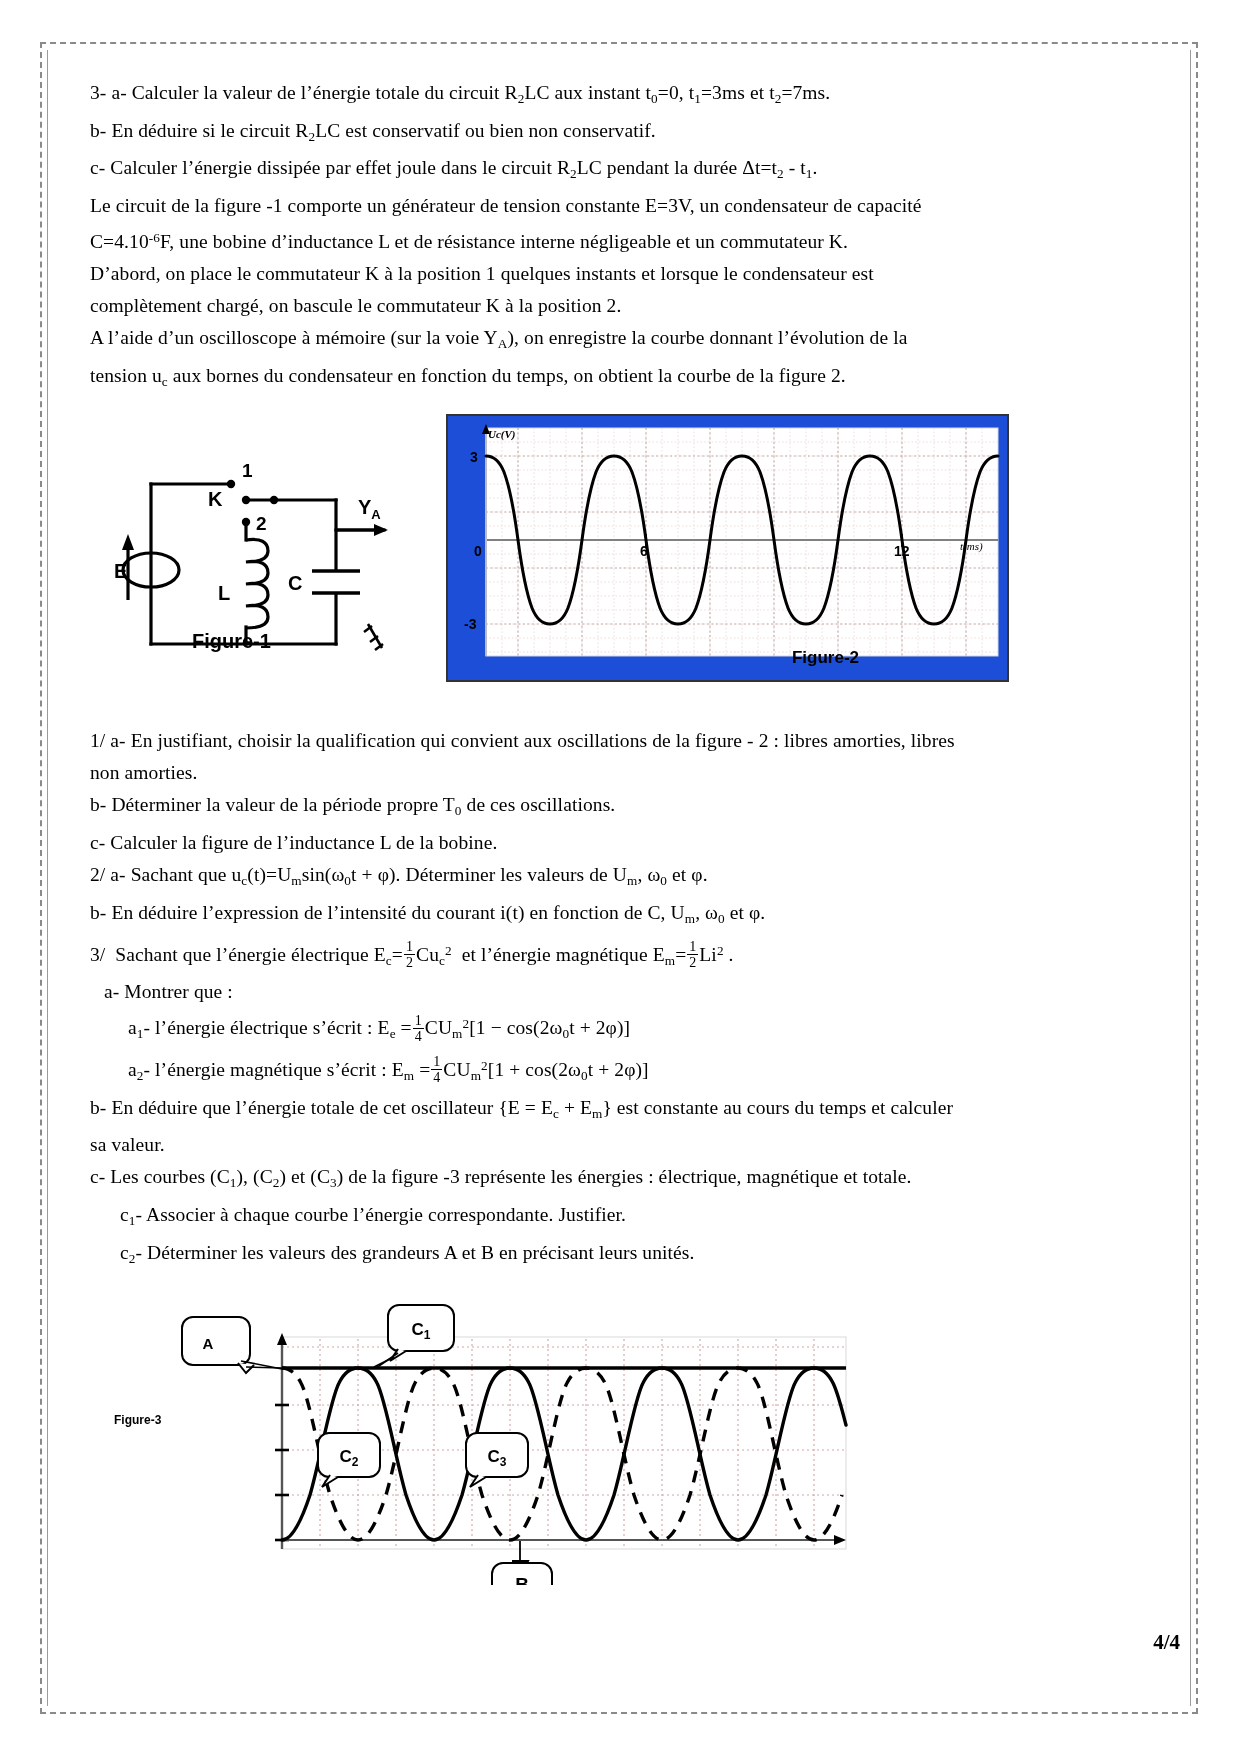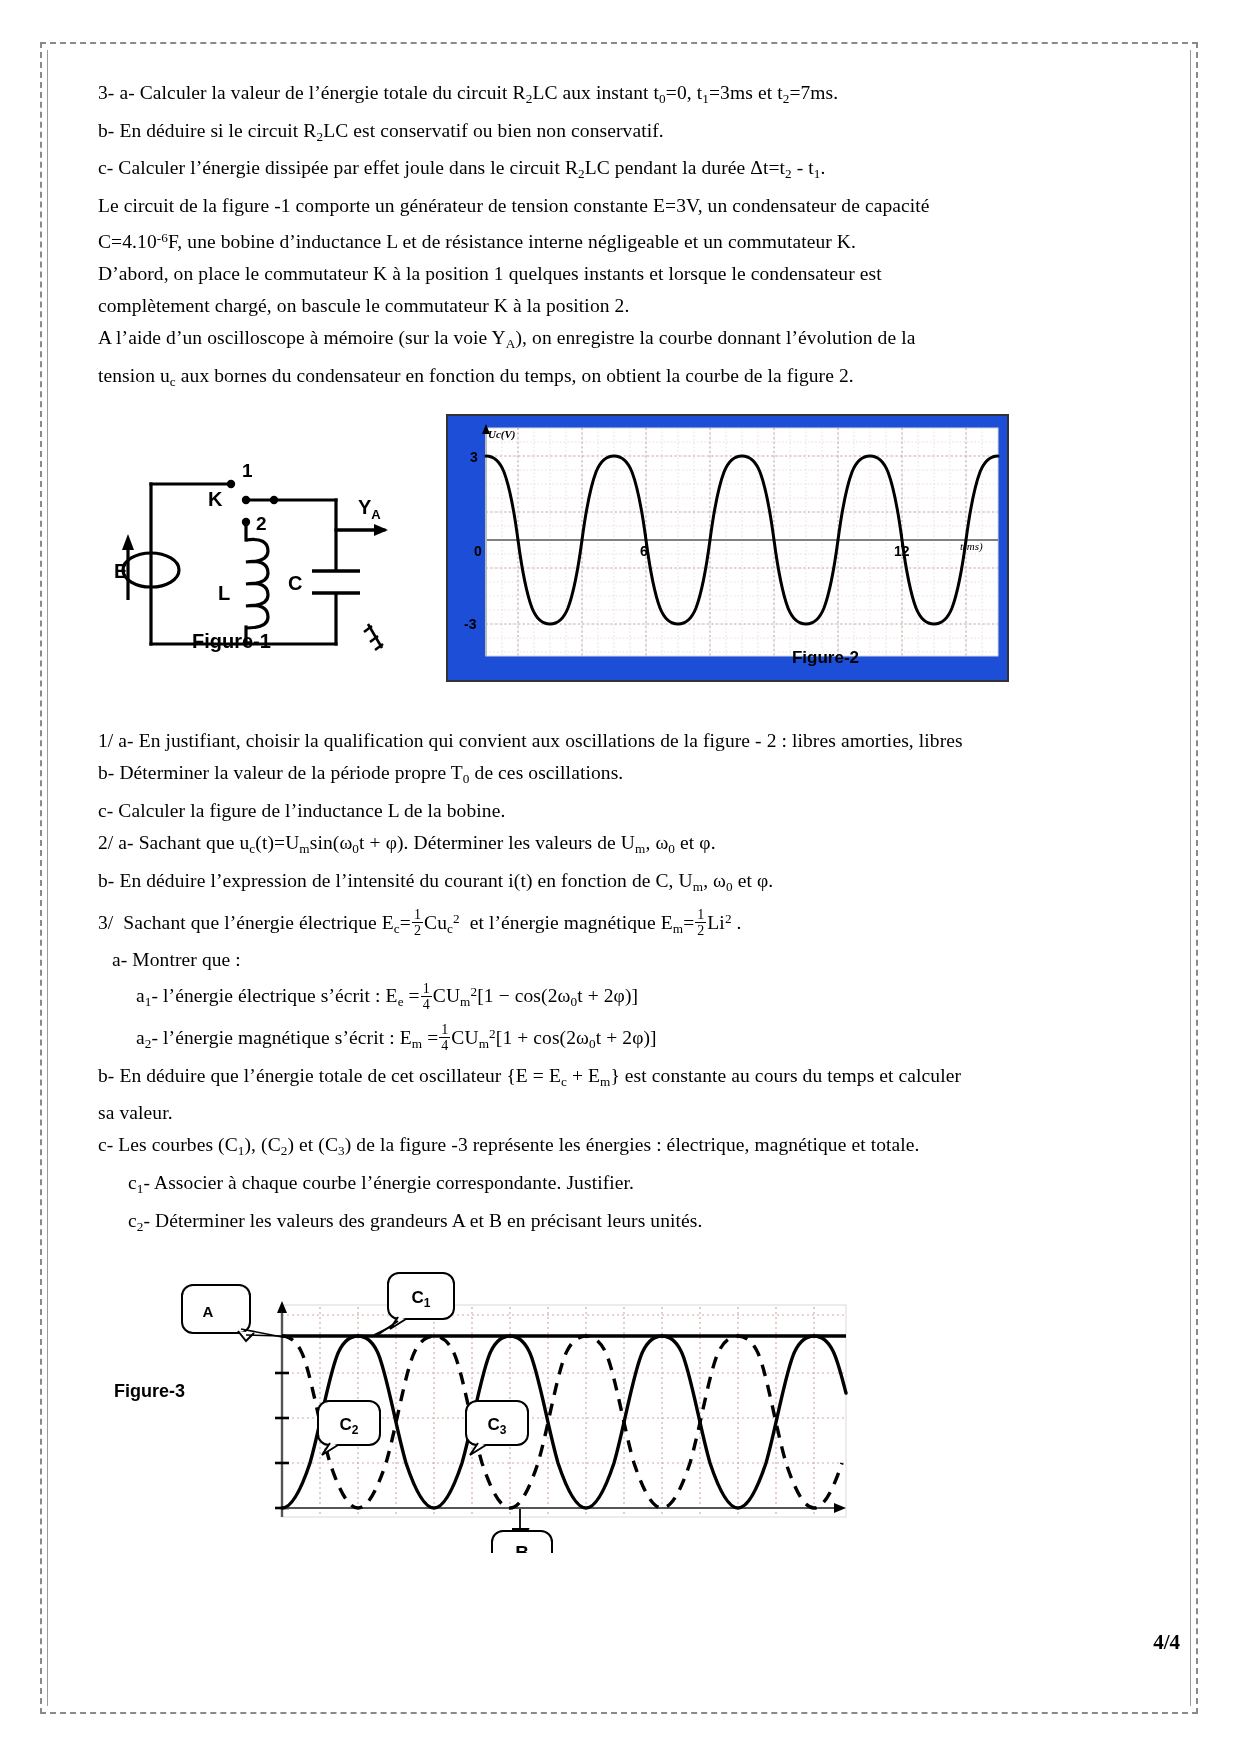--- a/index.html
+++ b/index.html
@@ -42,21 +42,21 @@
     box-sizing: border-box;
     pointer-events: none;
   }
   .content {
     position: absolute;
     left: 86px;
     top: 78px;
     width: 1000px;
   }
   p.line {
-    margin: 0 0 2px 12px;
+    margin: 0 0 2px 4px;
     font-size: 19.5px;
     line-height: 30px;
     letter-spacing: 0.1px;
   }
   p.justify {
     text-align: justify;
   }
   .bold { font-weight: bold; }
   sub { font-size: 0.68em; vertical-align: -0.28em; }
   sup { font-size: 0.68em; vertical-align: 0.45em; }
@@ -125,21 +125,21 @@
     position: relative;
     height: 290px;
     margin-top: 22px;
   }
   .fig3-caption {
     position: absolute;
     left: 28px;
     top: 118px;
     font-family: "Liberation Sans", sans-serif;
     font-weight: bold;
-    font-size: 18px;
+    font-size: 12px;
   }
   .callout-text {
     font-family: "Liberation Sans", sans-serif;
     font-weight: bold;
     font-size: 15px;
   }
 
   .page-number {
     position: absolute;
     right: 60px;
@@ -364,20 +364,21 @@
           <text x="512" y="134" font-family="Liberation Serif, serif" font-style="italic" font-size="11" fill="#000">t(ms)</text>
         </svg>
         <div class="fig2-caption">Figure-2</div>
       </div>
 
     </div>
 
     <div style="height:22px"></div>
 
     <p class="line justify">1/ a- En justifiant, choisir la qualification qui convient aux oscillations de la figure - 2 : libres amorties, libres</p>
+    <p class="line">non amorties.</p>
     <p class="line">b- Déterminer la valeur de la période propre T<sub>0</sub> de ces oscillations.</p>
     <p class="line">c- Calculer la figure de l’inductance L de la bobine.</p>
     <p class="line">2/ a- Sachant que u<sub>c</sub>(t)=U<sub>m</sub>sin(ω<sub>0</sub>t + φ). Déterminer les valeurs de U<sub>m</sub>, ω<sub>0</sub> et φ.</p>
     <p class="line">b- En déduire l’expression de l’intensité du courant i(t) en fonction de C, U<sub>m</sub>,  ω<sub>0</sub> et φ.</p>
     <p class="line">3/&nbsp; Sachant que l’énergie électrique E<sub>c</sub>=<span class="frac"><span class="num">1</span><span class="den">2</span></span>Cu<sub>c</sub><sup>2</sup>&nbsp; et l’énergie magnétique E<sub>m</sub>=<span class="frac"><span class="num">1</span><span class="den">2</span></span>Li<sup>2</sup> .</p>
     <p class="line indent1">a- Montrer que :</p>
     <p class="line indent2">a<sub>1</sub>- l’énergie électrique s’écrit : E<sub>e</sub> =<span class="frac"><span class="num">1</span><span class="den">4</span></span>CU<sub>m</sub><sup>2</sup>[1 − cos(2ω<sub>0</sub>t + 2φ)]</p>
     <p class="line indent2">a<sub>2</sub>- l’énergie magnétique s’écrit : E<sub>m</sub> =<span class="frac"><span class="num">1</span><span class="den">4</span></span>CU<sub>m</sub><sup>2</sup>[1 + cos(2ω<sub>0</sub>t + 2φ)]</p>
     <p class="line justify">b- En déduire que l’énergie totale de cet oscillateur {E = E<sub>c</sub> + E<sub>m</sub>} est constante au cours du temps et calculer</p>
     <p class="line">sa valeur.</p>

